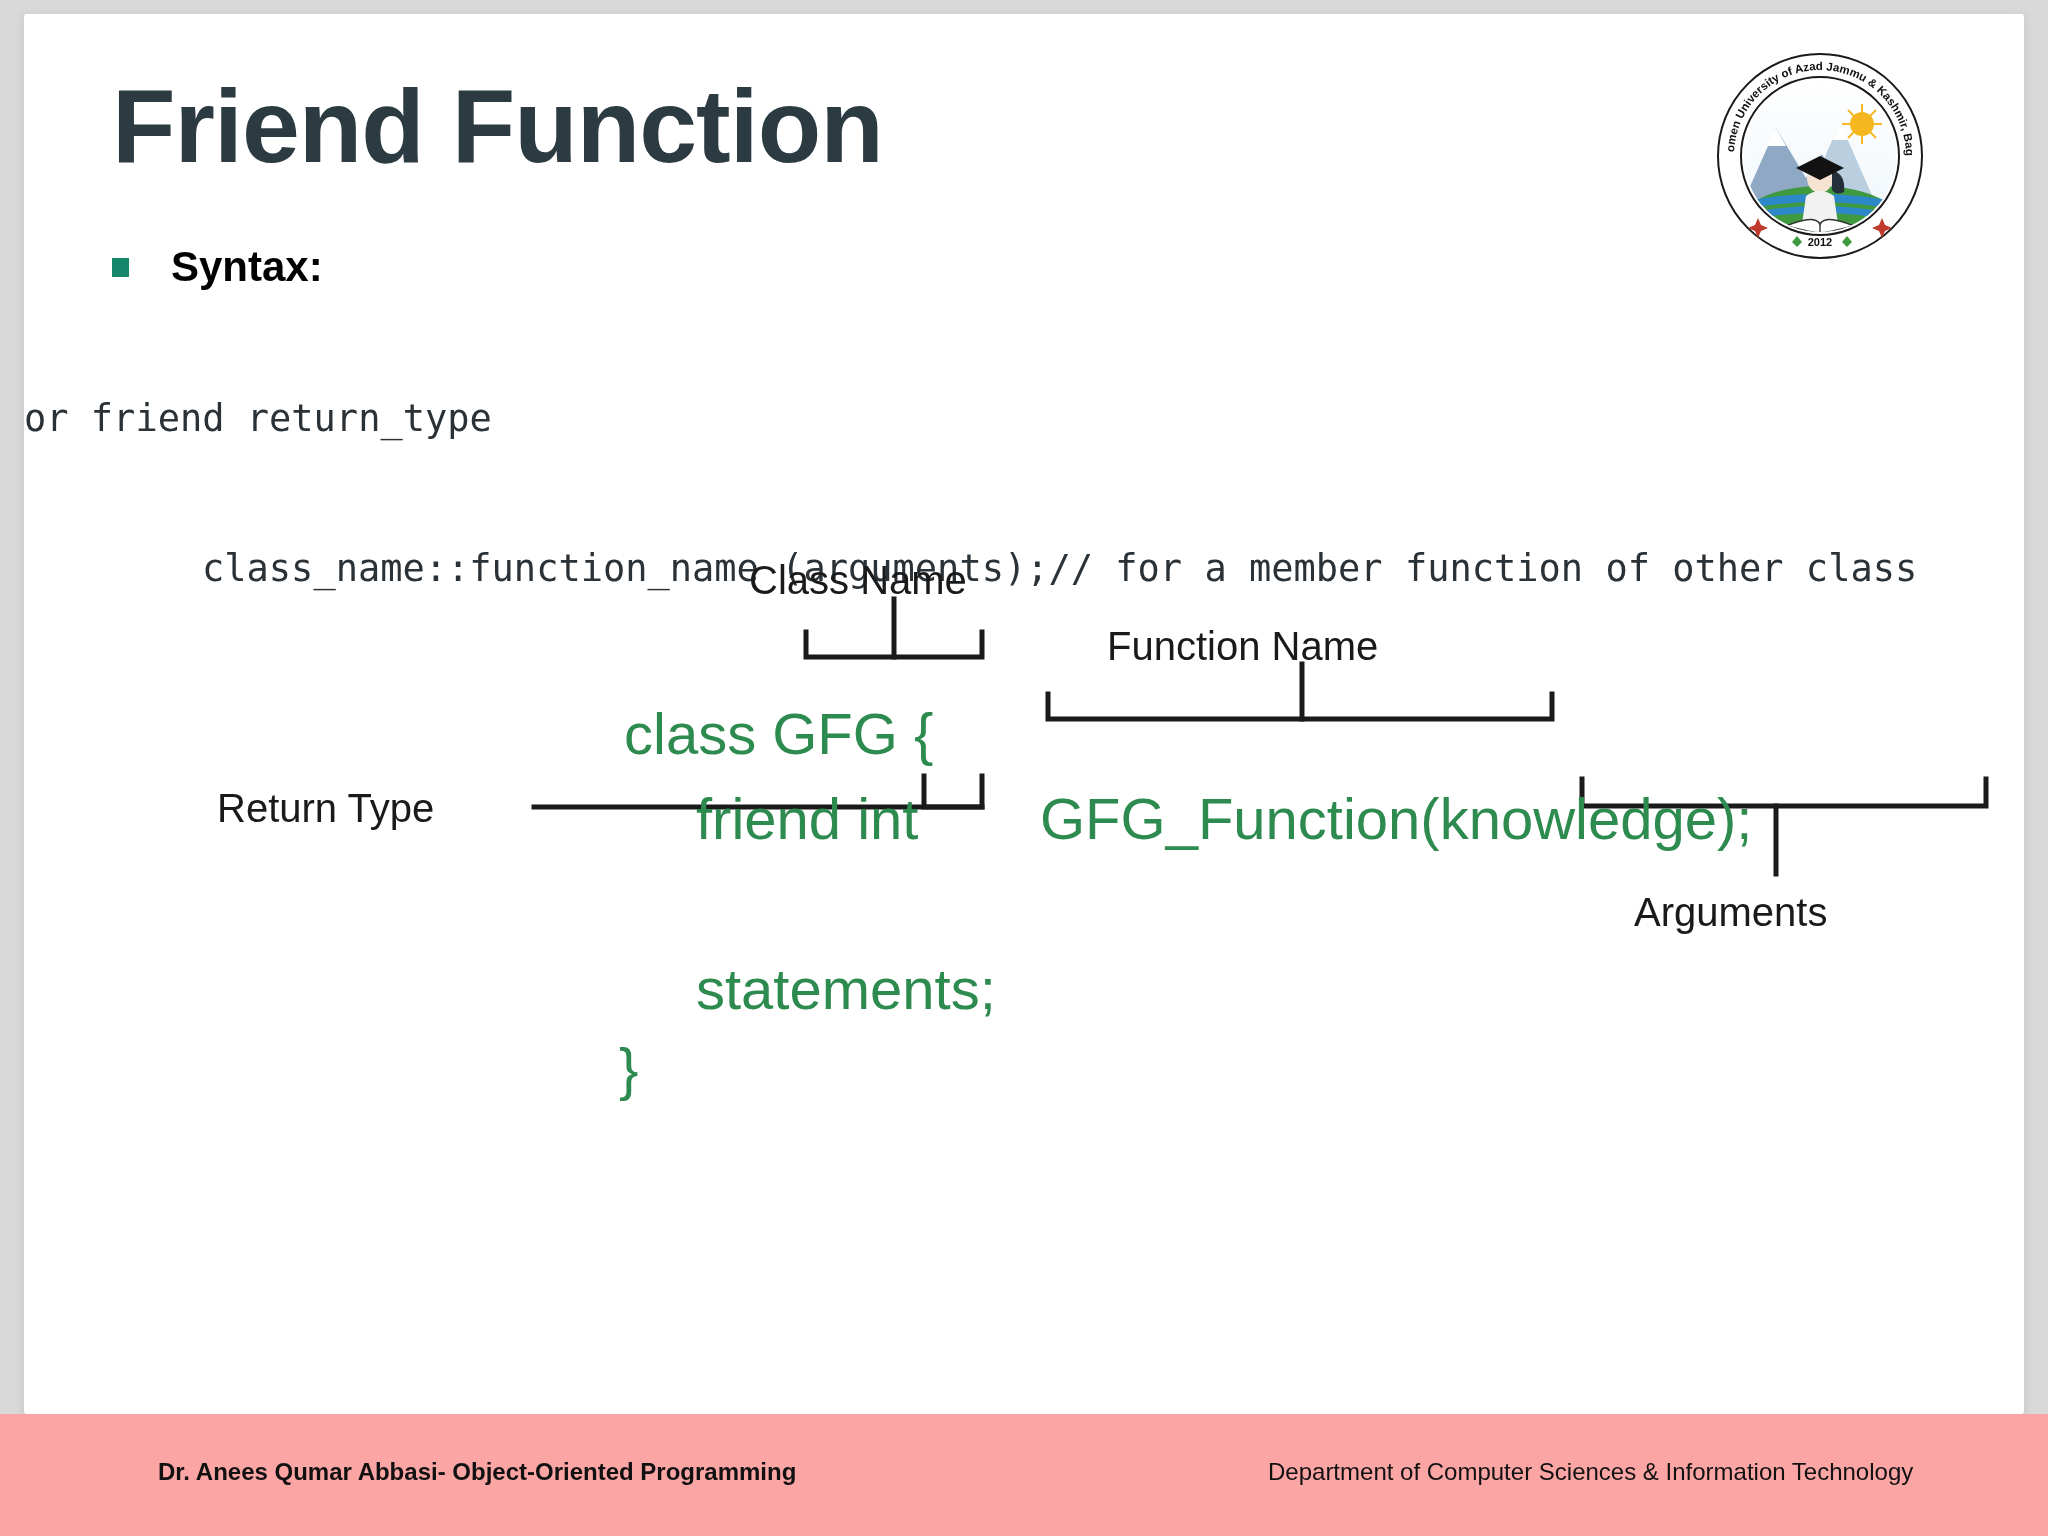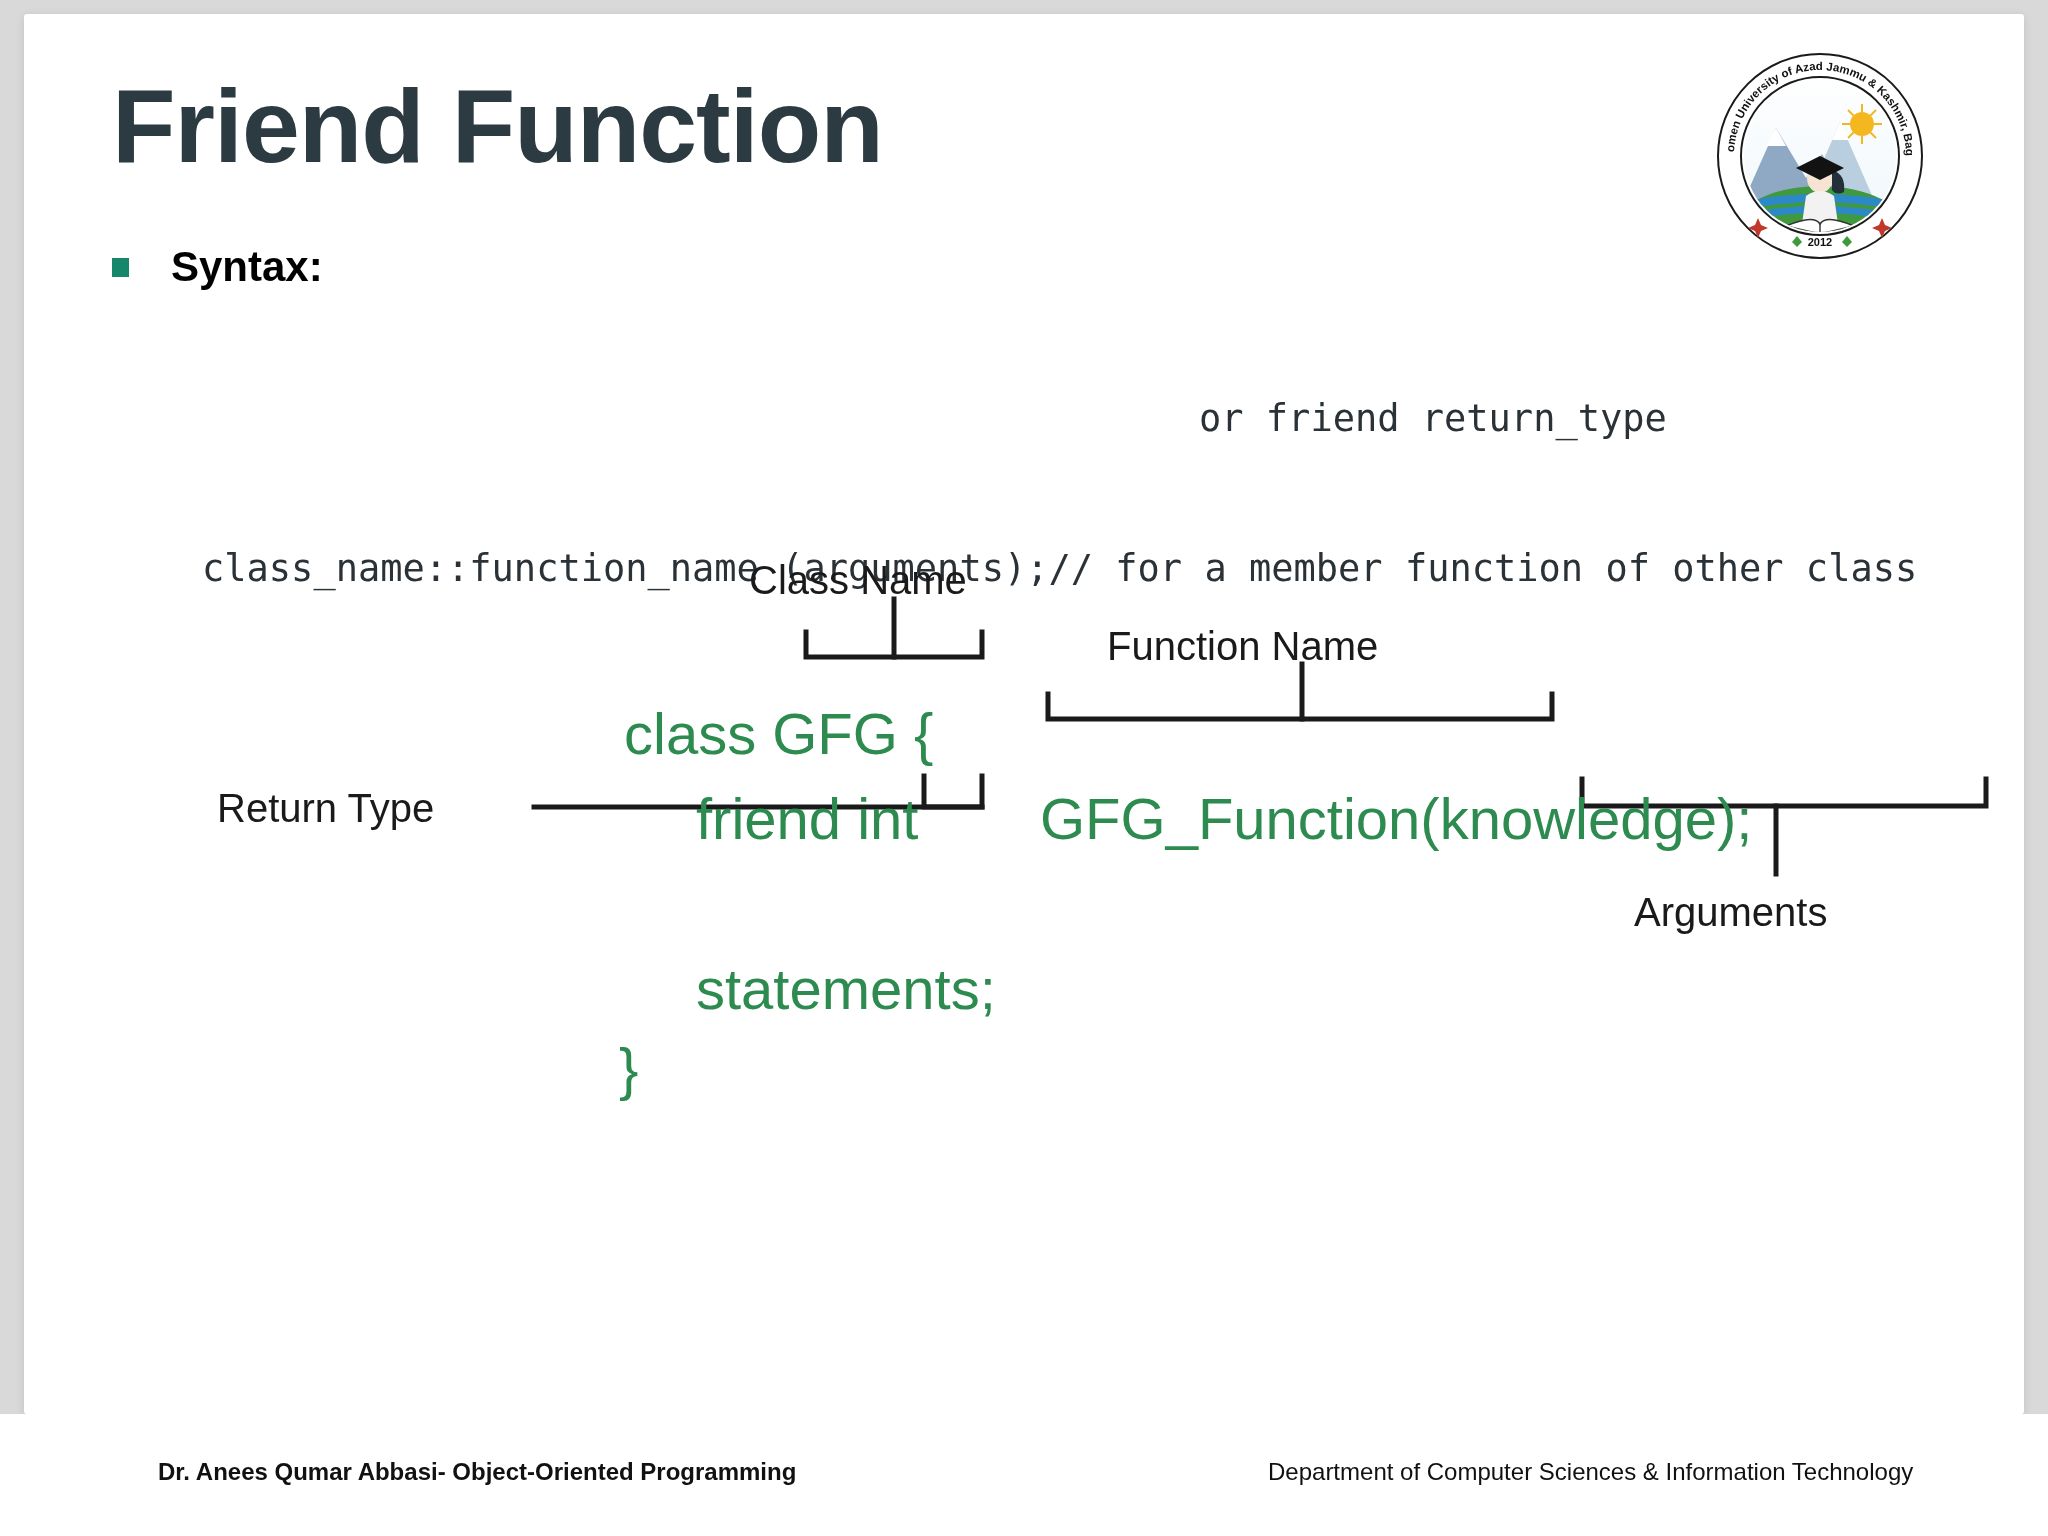--- a/index.html
+++ b/index.html
@@ -70,21 +70,21 @@
     left: 0; top: 292px;
     width: 2000px;
     font-family: "DejaVu Sans Mono", "Liberation Mono", monospace;
     font-size: 37px;
     color: #2b3237;
     line-height: 1.22;
     white-space: pre;
   }
   .syntax-line { display: block; }
   .syntax-line.l1 { padding-left: 158px; }
-  .syntax-line.l2 { padding-left: 1175px; }
+  .syntax-line.l2 { }
   .syntax-line.l3 { padding-left: 178px; margin-top: 14px; }
 
   
   .diagram {
     position: absolute;
     left: 0; top: 540px;
     width: 2000px; height: 660px;
   }
   .diagram svg { display: block; width: 2000px; height: 660px; }
   .lbl {
@@ -96,21 +96,21 @@
     font-family: "Liberation Sans", sans-serif;
     font-size: 58px;
     fill: #2e8b50;
   }
 
   
   .footer {
     position: absolute;
     left: 0; bottom: 0;
     width: 2048px; height: 122px;
-    background: #ffffff;
+    background: #fca5a5;
   }
   .footer-left {
     position: absolute;
     left: 158px; top: 44px;
     font-size: 24px;
     font-weight: 700;
     color: #111111;
     white-space: nowrap;
   }
   .footer-right {

